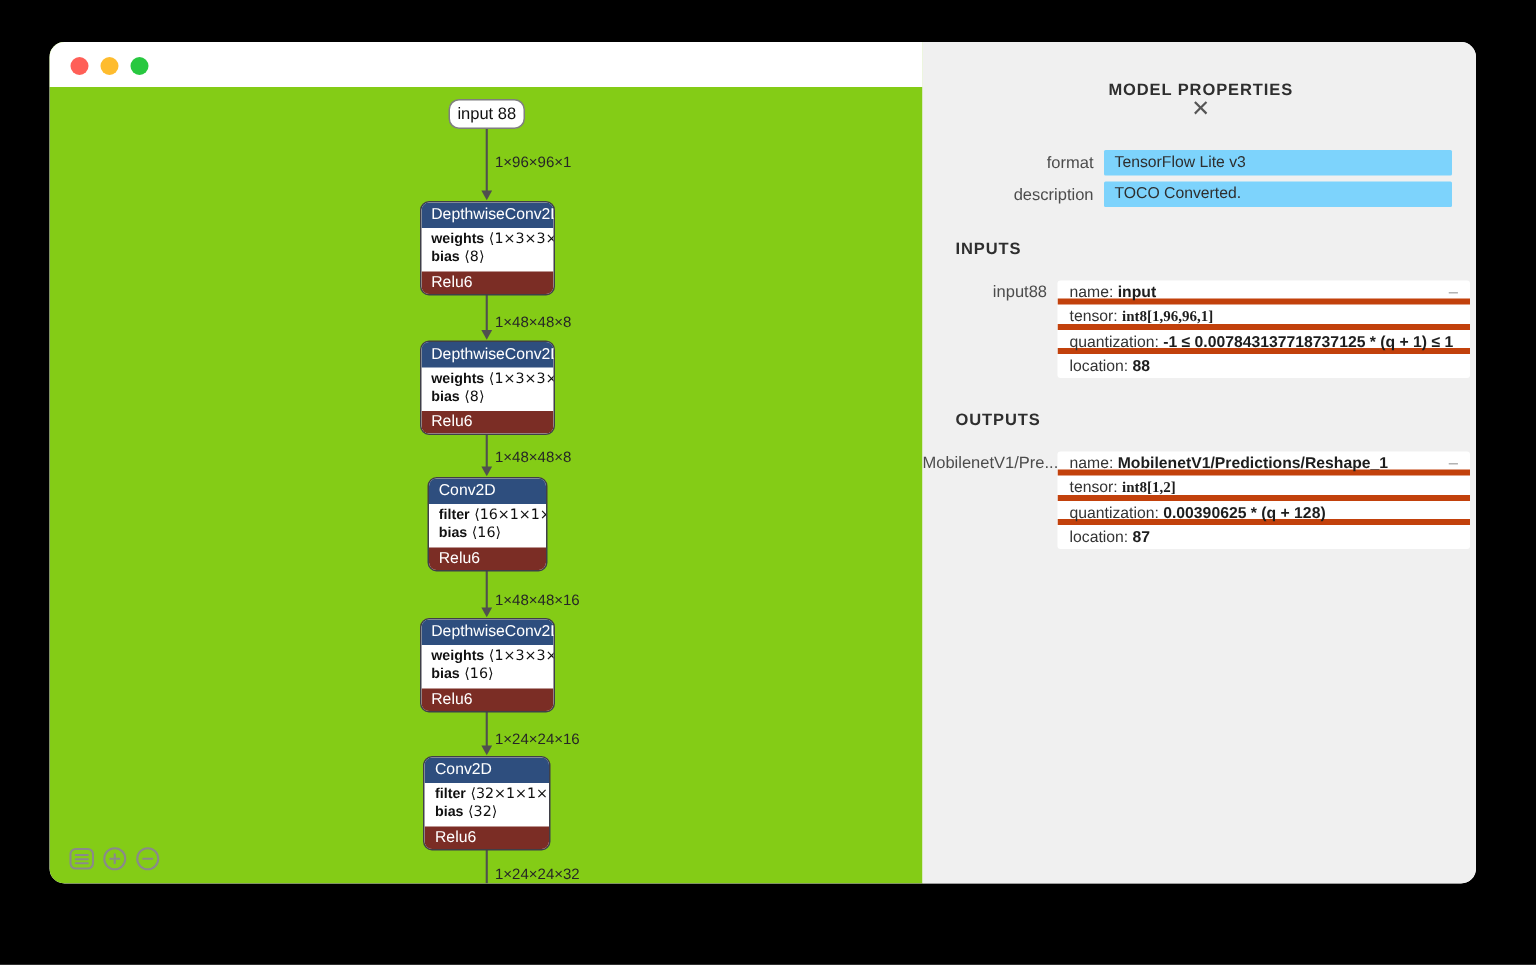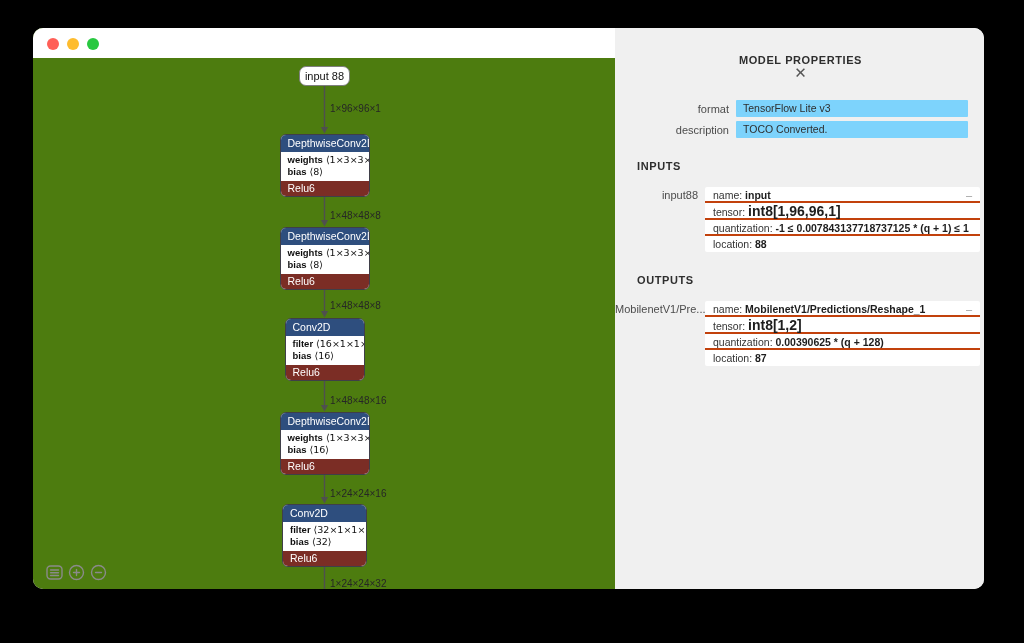--- a/index.html
+++ b/index.html
@@ -14,21 +14,21 @@
   .traffic { position:absolute; left:14px; top:10px; display:flex; gap:8px; }
   .tl { width:12px; height:12px; border-radius:50%; display:inline-block; }
   .tl.red{ background:#ff5f57; } .tl.yellow{ background:#febc2e; } .tl.green{ background:#28c840; }
   .breadcrumb { position:absolute; left:0; top:0; width:951px; height:30px;
                 display:flex; align-items:center; justify-content:center; gap:7px;
                 font-size:12px; color:#303030; pointer-events:none; }
   .breadcrumb .part { pointer-events:auto; }
   .breadcrumb .sep { font-family:"DejaVu Sans", sans-serif; font-size:9px; color:#3a3a3a;
                      position:relative; top:.5px; }
   
-  .canvas { position:absolute; left:0; top:0; width:582px; height:561px; background:#4d7c0f; }
+  .canvas { position:absolute; left:0; top:0; width:582px; height:561px; background:#84cc16; }
   svg.edges { position:absolute; left:0; top:0; width:582px; height:561px; }
   .input-node { position:absolute; left:266px; top:38px; width:51px; height:20px;
                 border:1.5px solid #7f7f7f; border-radius:7px; background:#fff;
                 font-size:11px; color:#111; display:flex; align-items:center; justify-content:center; }
   .node { position:absolute; width:90px; border:1px solid #3f3f48; border-radius:6px;
           overflow:hidden; background:#fff; }
   .node-header { color:#fff; font-size:10.5px; line-height:17px; padding:0 7px; white-space:nowrap; }
   .node-body { padding:2px 7px 3px; }
   .node-attr { font-size:9.5px; line-height:12px; color:#101010; white-space:nowrap; }
   .node-attr b { font-weight:bold; }
@@ -52,24 +52,24 @@
   .prop-label { width:90px; text-align:right; padding-right:7px; color:#4c4c4c; font-size:11px; flex:none; }
   .prop-value { flex:1; background:#7dd3fc; height:17px; line-height:17px; padding:0 7px;
                 font-size:10.5px; color:#2e2e2e; border-radius:1px; white-space:nowrap; overflow:hidden; }
   .section-title { font-size:11px; font-weight:bold; letter-spacing:.6px; color:#2e2e2e;
                    padding:0 0 0 22px; margin-top:22px; }
   .group-row { display:flex; align-items:flex-start; margin:15px 4px 0 0; }
   .group-label { width:90px; text-align:right; padding:2px 7px 0 0; color:#4c4c4c;
                  font-size:11px; flex:none; white-space:nowrap; overflow:hidden; }
   .group-box { flex:1; background:#fff; border-radius:2px; overflow:hidden; }
   .g-row { position:relative; height:16.3px; line-height:16.3px; padding:0 8px;
-           font-size:10.5px; color:#333; border-bottom:2px solid #c2410c; white-space:nowrap; }
+           font-size:10.5px; color:#333; border-bottom:4px solid #c2410c; white-space:nowrap; }
   .g-row:last-child { border-bottom:none; }
   .g-row .gv { font-weight:bold; color:#1d1d1d; }
-  .g-row .gv.mono { font-family:Liberation Sans, sans-serif; font-size:14px; }
+  .g-row .gv.mono { font-family:Liberation Serif, serif; font-size:10px; }
   .collapser { position:absolute; right:8px; top:0; color:#9a9a9a; background:none;
                border:none; font-size:11px; line-height:16.3px; cursor:pointer; padding:0; }
 </style>
 </head>
 <body>
 
 <div class="stage">
   <div class="window">
 
     <div class="titlebar">

